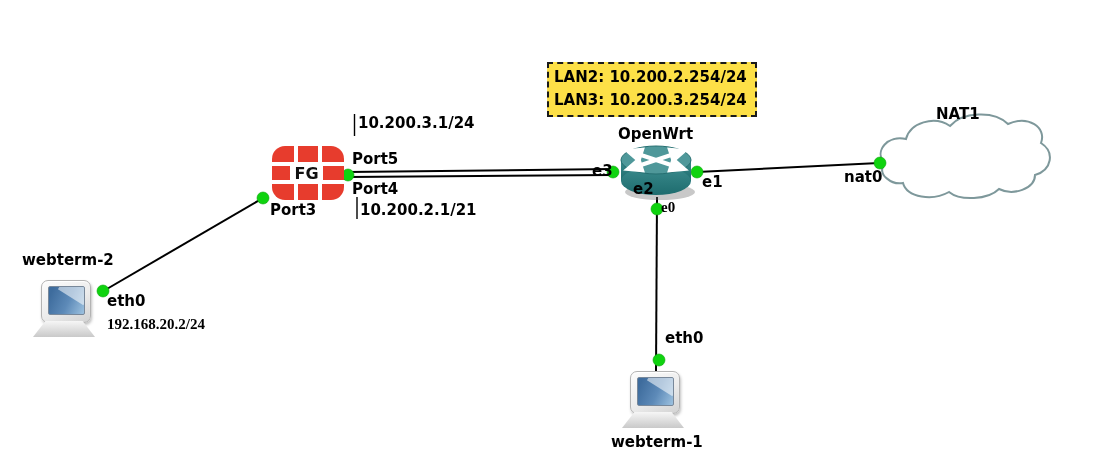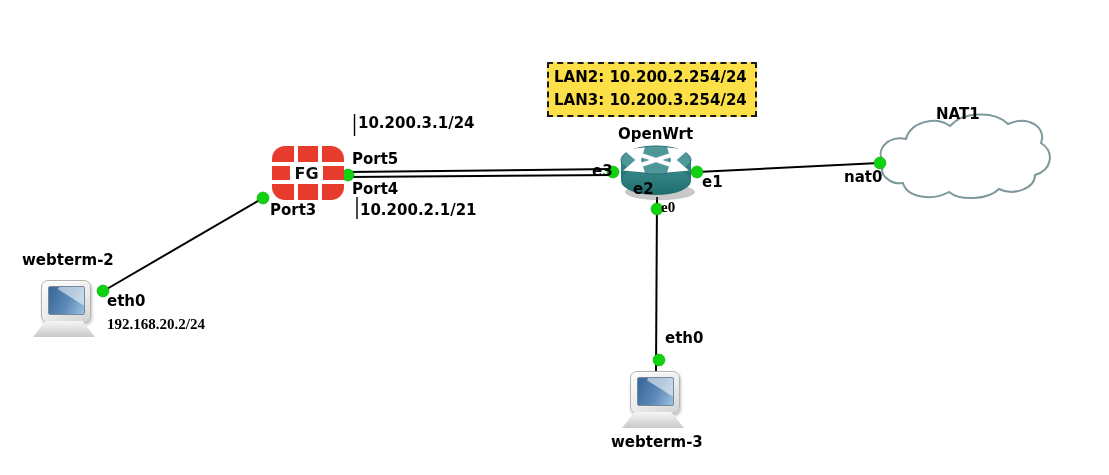--- a/index.html
+++ b/index.html
@@ -161,18 +161,18 @@
   <div class="lbl" style="left:358px;top:114px;">10.200.3.1/24</div>
   <div class="lbl" style="left:360px;top:201px;">10.200.2.1/21</div>
 
   <div class="lbl" style="left:618px;top:125px;">OpenWrt</div>
   <div class="lbl" style="left:592px;top:162px;">e3</div>
   <div class="lbl" style="left:602px;top:180px;margin-left:31px;">e2</div>
   <div class="lbl" style="left:702px;top:173px;">e1</div>
   <div class="lbl" style="left:661px;top:198px;font-family:Liberation Serif, serif;">e0</div>
 
   <div class="lbl" style="left:665px;top:329px;">eth0</div>
-  <div class="lbl" style="left:611px;top:433px;">webterm-3</div>
+  <div class="lbl" style="left:611px;top:433px;">webterm-1</div>
 
   <div class="lbl" style="left:936px;top:105px;">NAT1</div>
   <div class="lbl" style="left:844px;top:168px;">nat0</div>
 
 </div>
 
 </body></html>

